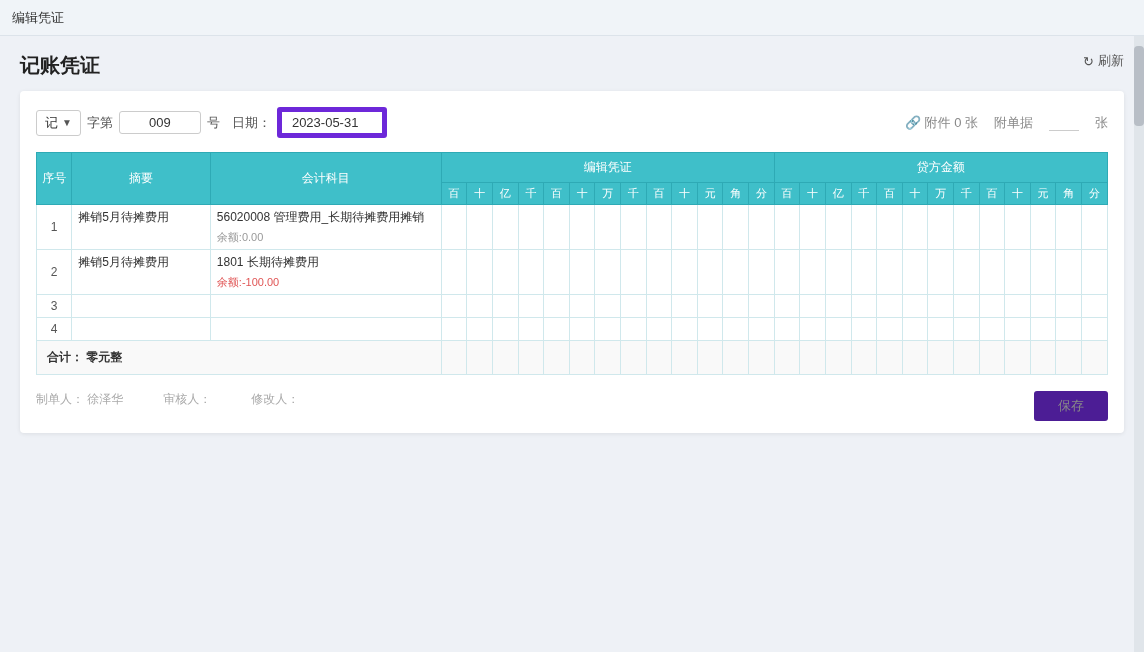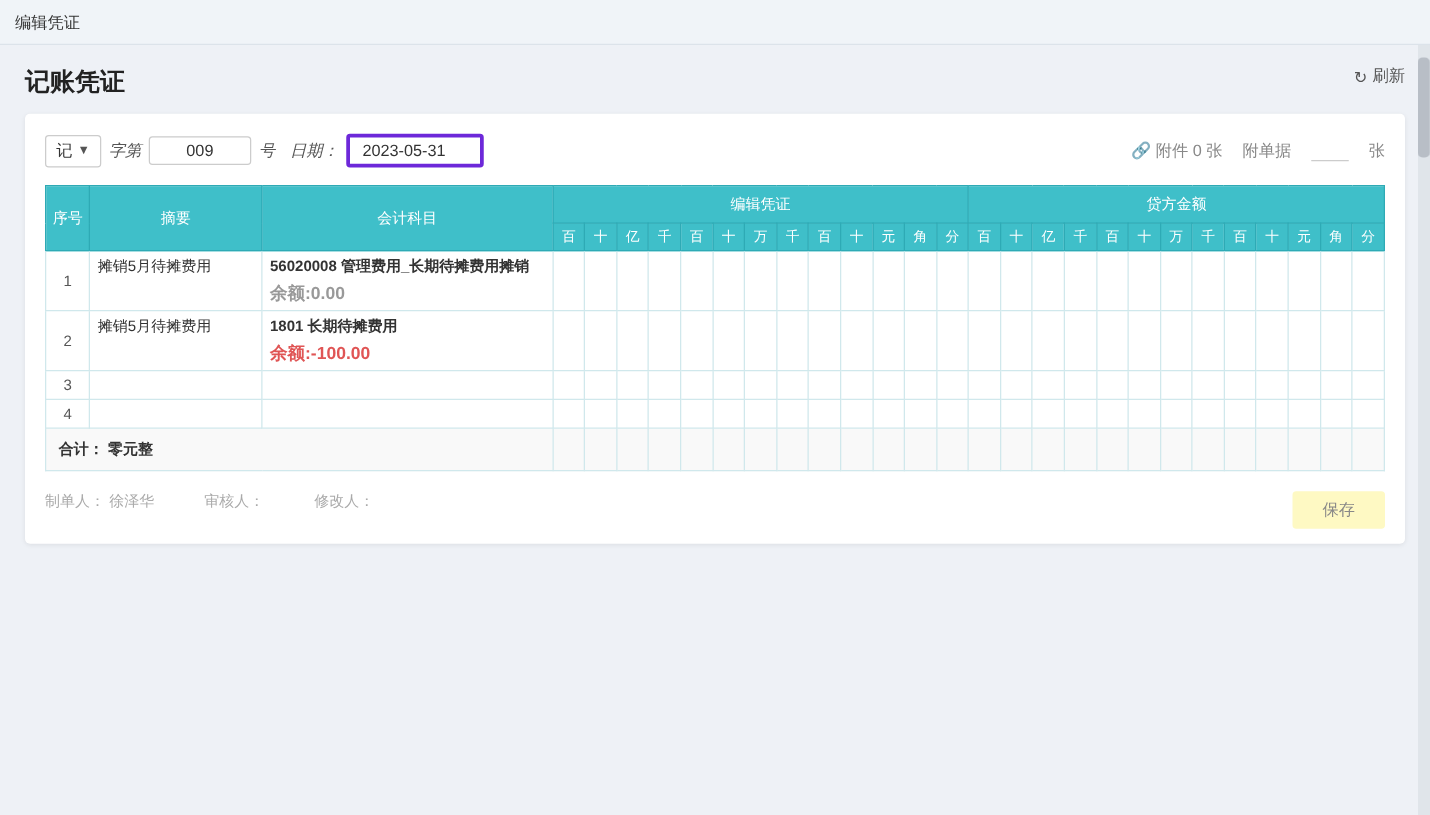--- a/index.html
+++ b/index.html
@@ -61,21 +61,20 @@
       margin-bottom: 14px;
     }
     .form-group {
       display: flex;
       align-items: center;
       gap: 6px;
     }
     .label {
       color: #555;
       font-size: 13px;
-      font-style: italic;
     }
     .select-btn {
       border: 1px solid #ccc;
       border-radius: 3px;
       padding: 3px 8px;
       background: #fff;
       cursor: pointer;
       font-size: 13px;
       display: flex;
       align-items: center;
@@ -86,21 +85,21 @@
       border: 1px solid #ccc;
       border-radius: 3px;
       padding: 3px 8px;
       font-size: 13px;
       color: #333;
       background: #fff;
       width: 82px;
       text-align: center;
     }
     .date-field {
-      border: 3px solid #6d28d9;
+      border: 5px solid #6d28d9;
       border-radius: 3px;
       padding: 3px 10px;
       font-size: 13px;
       color: #333;
       background: #fff;
       width: 110px;
     }
     .attachments {
       margin-left: auto;
       display: flex;
@@ -149,34 +148,33 @@
       text-align: center;
       color: #555;
       vertical-align: middle;
       width: 36px;
     }
     .voucher-table .summary-col {
       width: 170px;
     }
     .voucher-table .account-col {
       width: 280px;
-      font-weight: bold;
     }
     .sub-header th {
       font-size: 11px;
       background: #3fbfc9;
       color: #fff;
       padding: 3px 2px;
     }
     .group-header th {
       background: #3fbfc9;
       color: #fff;
     }
     .balance-text {
-      font-size: 14px;
+      font-size: 11px;
       color: #999;
       margin-top: 4px;
     }
     .balance-red {
       color: #e05555;
     }
     .total-row td {
       background: #f9f9f9;
       font-weight: bold;
       color: #333;
@@ -186,21 +184,21 @@
       display: flex;
       align-items: flex-start;
       gap: 40px;
       color: #aaa;
       font-size: 12px;
       margin-top: 10px;
       padding-top: 6px;
     }
     .save-btn {
       margin-left: auto;
-      background: #fef9c3;
+      background: #4c1d95;
       color: #888;
       border: none;
       border-radius: 3px;
       padding: 6px 24px;
       font-size: 13px;
       cursor: not-allowed;
     }
     .chevron {
       font-size: 10px;
       color: #555;

